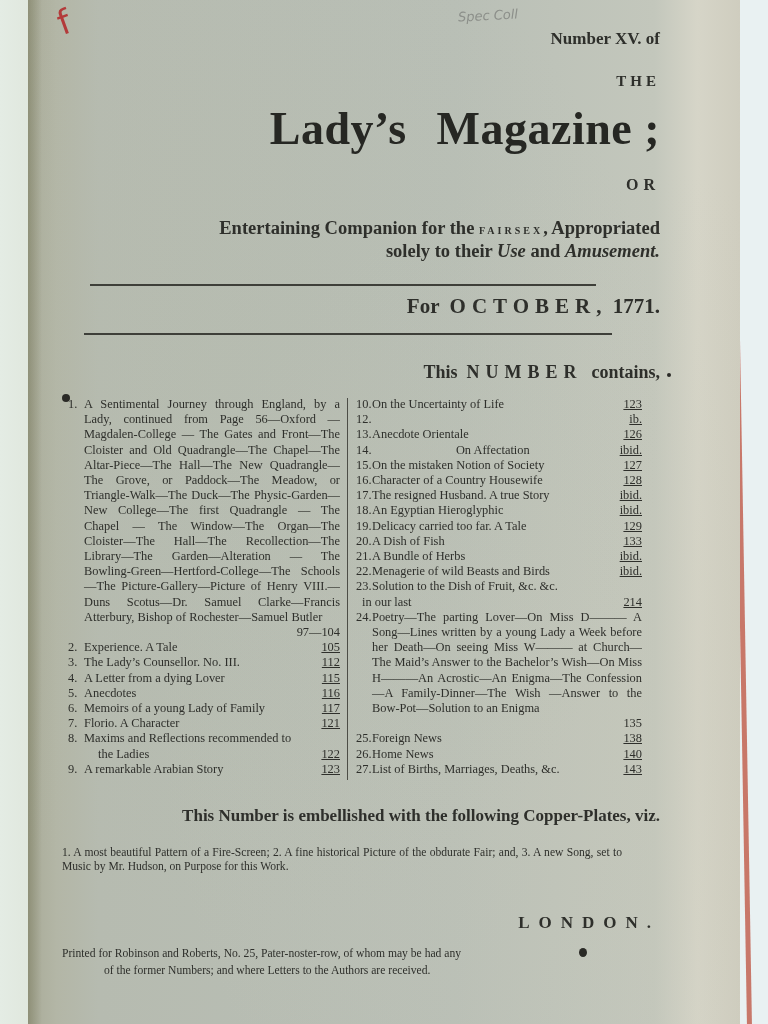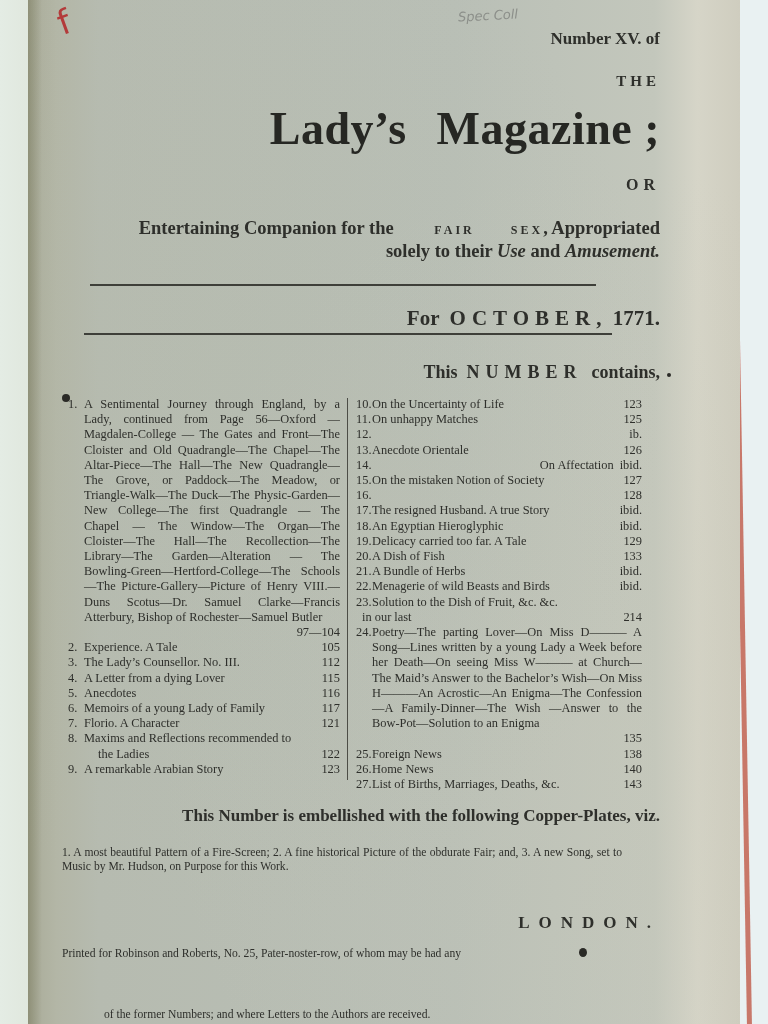--- a/index.html
+++ b/index.html
@@ -41,47 +41,47 @@
     font-size:13px; color:#8c8f8a; font-style:italic; transform:rotate(-3deg);
   }
   .center { position:absolute; left:60px; width:600px; text-align:right;font-weight:bold; }
   .num { top:29px; font-size:17px; }
   .the { top:73px; font-size:15px; letter-spacing:4px; }
   .title { top:102px; font-size:46px; letter-spacing:0.5px; color:#262723; }
   .title .gap { display:inline-block; width:30px; }
   .or { top:176px; font-size:16px; letter-spacing:5px; }
   .sub1 { top:218px; font-size:18.5px; left:60px; width:600px; }
   .sub2 { top:241px; font-size:18.5px; }
-  .sc { font-size:12px; letter-spacing:3px;margin-left:36px; }
+  .sc { font-size:10px; letter-spacing:3px; }
   .it { font-style:italic; }
   .rule { position:absolute; height:2px; background:#3e3f39; }
-  .month { top:294px; font-size:21px;margin-top:12px; }
+  .month { top:294px; font-size:21px; }
   .month .spaced { letter-spacing:6px; }
   .contains { top:362px; font-size:18px; }
   .contains .spaced { letter-spacing:6px; }
   .col {
     position:absolute; top:397px; font-size:12.4px; line-height:15.2px;
   }
   .col-left { left:68px; width:272px; }
   .col-right { left:356px; width:286px; }
   .divider {
     position:absolute; left:347px; top:398px; width:1px; height:382px; background:#4c4d46;
   }
   .item { display:flex; justify-content:space-between; }
   .item .no { width:16px; flex:none; }
   .item .txt { flex:1; text-align:justify; }
-  .item .pg { flex:none; padding-left:6px; }
+  .item .pg { flex:none; padding-left:6px;text-decoration:underline; }
   .cont-deep { padding-left:30px; }
   .embellished { top:806px; font-size:17px; }
   .plates {
     position:absolute; left:62px; top:846px; width:560px; font-size:11.6px; line-height:14.4px; text-align:justify;
   }
   .london { top:913px; font-size:17px; letter-spacing:9px; }
   .imprint1 { position:absolute; left:62px; top:947px; width:565px; font-size:11.6px; white-space:nowrap; }
-  .imprint2 { position:absolute; left:104px; top:1008px; width:500px; font-size:11.6px; white-space:nowrap; }
+  .imprint2 { position:absolute; left:104px; top:964px; width:500px; font-size:11.6px; white-space:nowrap; }
   .blot { position:absolute; border-radius:50%; background:#2a2a26; }
 </style>
 </head>
 <body>
 
 <div class="backing"></div>
 <div class="board"></div>
 <div class="board-edge"></div>
 
 <div class="page"></div>
@@ -175,45 +175,41 @@
 
 <div class="divider"></div>
 
 <div class="col col-right">
   <div class="item">
       <span class="no">10.</span>
       <span class="txt" style="text-align:left">On the Uncertainty of Life</span>
       <span class="pg">123</span>
     </div>
   <div class="item">
-      <span class="no">11.</span>
-      <span class="txt" style="text-align:left">On unhappy Matches</span>
-      <span class="pg">125</span>
-    </div>
-  <div class="item">
       <span class="no">12.</span>
       <span class="pg">ib.</span>
     </div>
   <div class="item">
       <span class="no">13.</span>
       <span class="txt" style="text-align:left">Anecdote Orientale</span>
       <span class="pg">126</span>
     </div>
   <div class="item">
       <span class="no">14.</span>
-      <span class="txt" style="text-align:right">On Affectation</span>
+      <span class="txt" style="text-align:center">On Affectation</span>
       <span class="pg">ibid.</span>
     </div>
   <div class="item">
       <span class="no">15.</span>
       <span class="txt" style="text-align:left">On the mistaken Notion of Society</span>
       <span class="pg">127</span>
     </div>
   <div class="item">
       <span class="no">16.</span>
+      <span class="txt" style="text-align:left">Character of a Country Housewife</span>
       <span class="pg">128</span>
     </div>
   <div class="item">
       <span class="no">17.</span>
       <span class="txt" style="text-align:left">The resigned Husband. A true Story</span>
       <span class="pg">ibid.</span>
     </div>
   <div class="item">
       <span class="no">18.</span>
       <span class="txt" style="text-align:left">An Egyptian Hieroglyphic</span>

